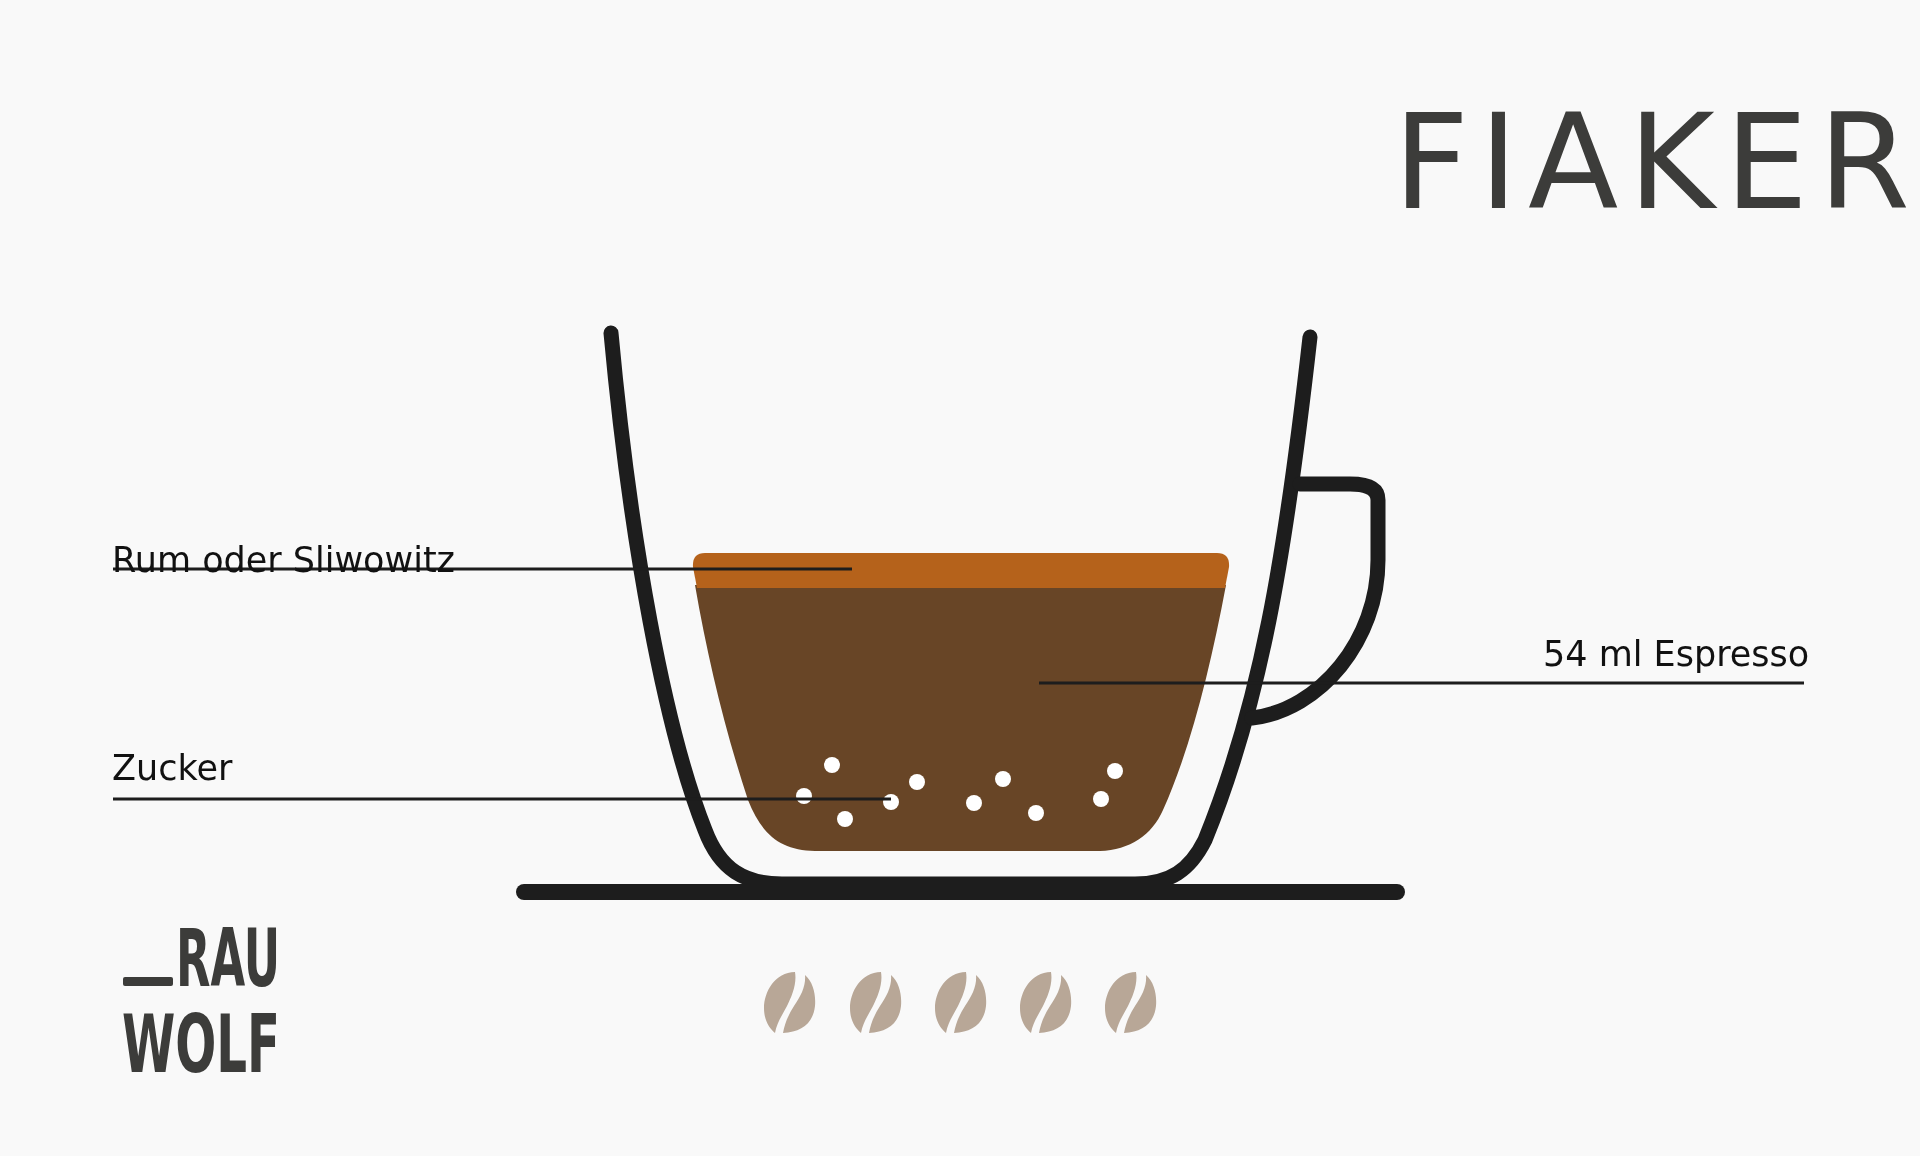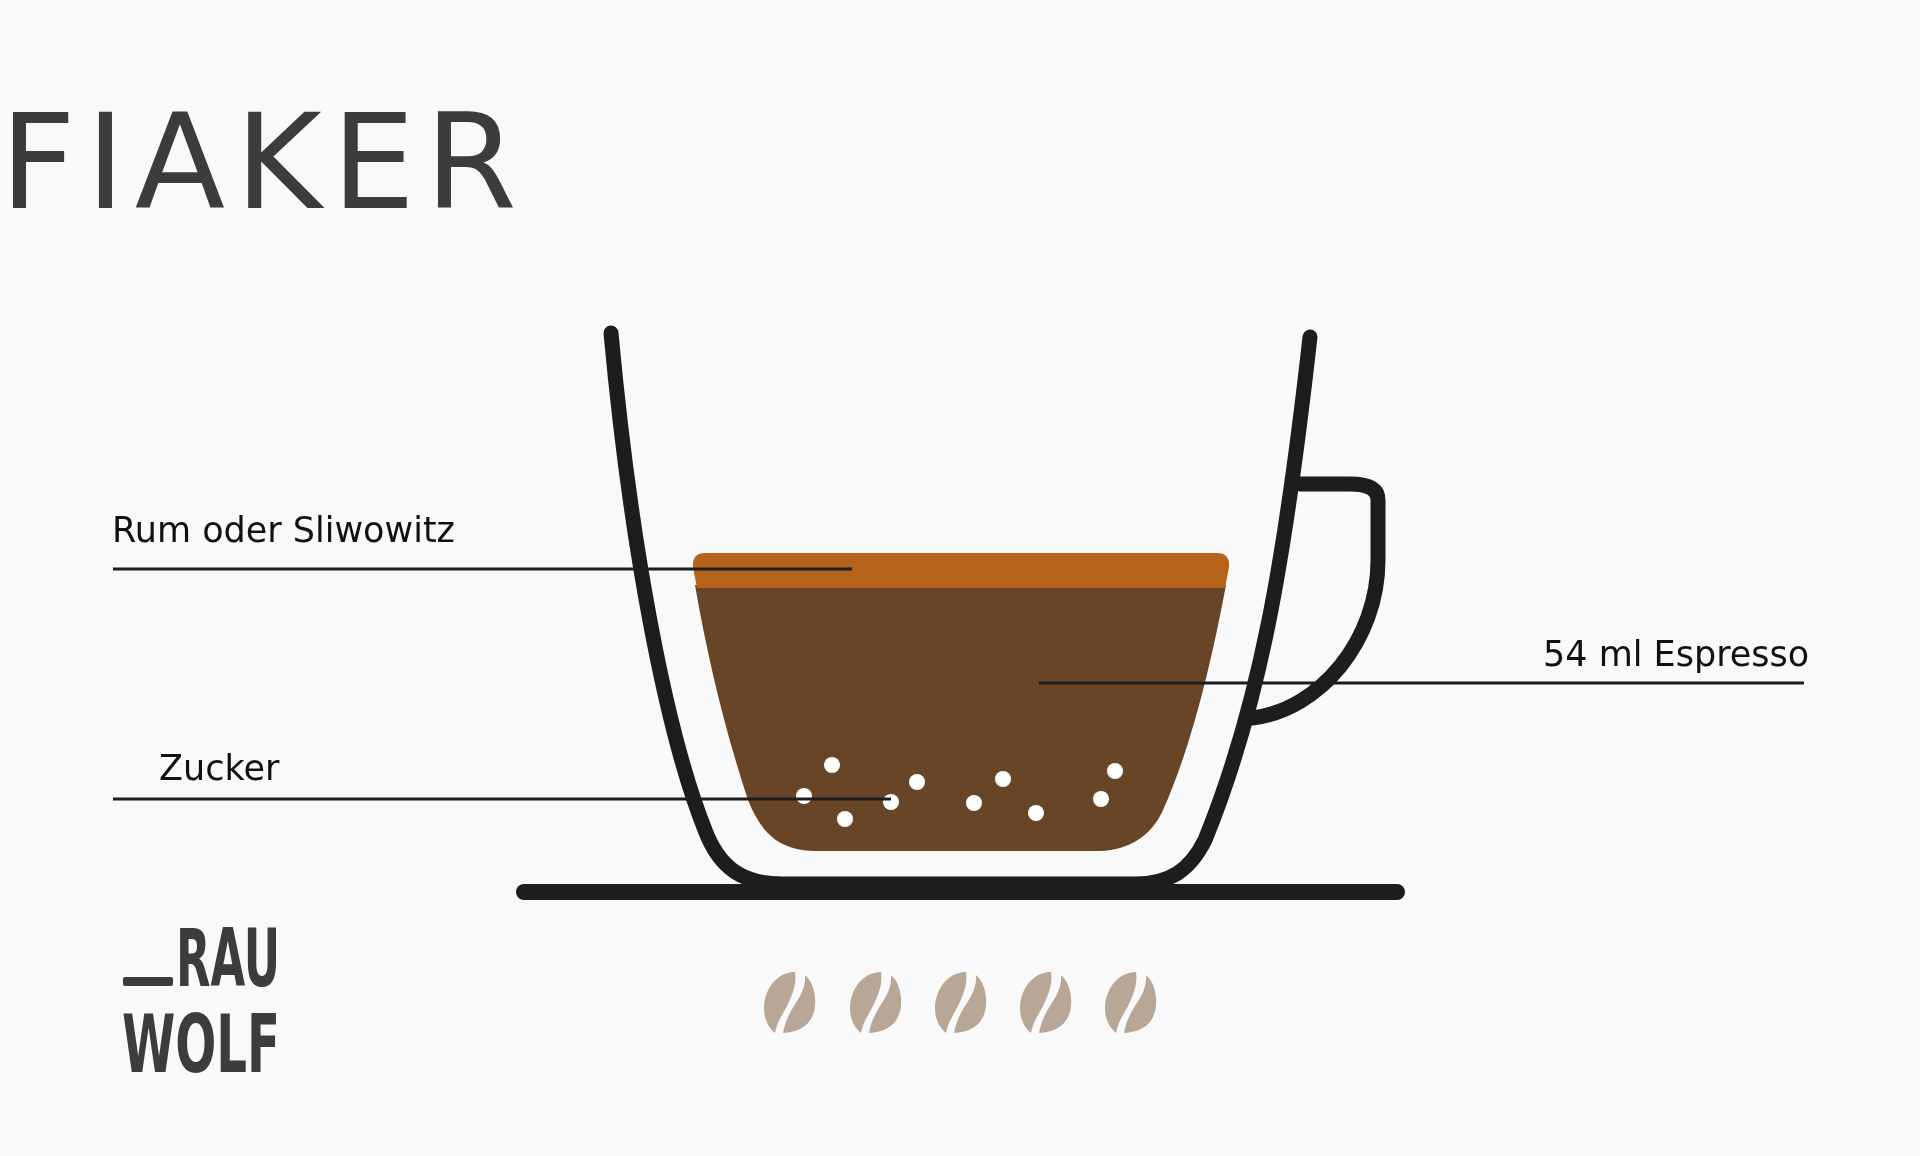--- a/index.html
+++ b/index.html
@@ -3,21 +3,21 @@
   <meta charset="utf-8">
   <style>
     html, body { margin: 0; padding: 0; }
     body {
       width: 1920px; height: 1156px; background: #f9f9f9;
       position: relative; overflow: hidden;
       font-family: "DejaVu Sans", "Liberation Sans", sans-serif;
     }
     .title {
       position: absolute; left: 0; width: 1920px; top: 92px;
-      text-align: left; font-size: 132px; line-height: 140px;
+      text-align: right; font-size: 132px; line-height: 140px;
       letter-spacing: 10px; color: #3c3c3a; font-weight: normal;
       font-family: "DejaVu Sans", sans-serif;
     }
     svg.drawing { position: absolute; left: 0; top: 0; }
     .label {
       position: absolute; font-size: 35px; color: #111; line-height: 40px;
       font-family: "DejaVu Sans", sans-serif; white-space: nowrap;
     }
     .logo { position: absolute; left: 118px; top: 912px; width: 170px; height: 170px; }
   </style>
@@ -74,21 +74,21 @@
   </defs>
   <g>
     <use href="#bean" x="789" y="1002"></use>
     <use href="#bean" x="875" y="1002"></use>
     <use href="#bean" x="960" y="1002"></use>
     <use href="#bean" x="1045" y="1002"></use>
     <use href="#bean" x="1130" y="1002"></use>
   </g>
 </svg>
 
-<div class="label" style="left:112px; top:510px;">Rum oder Sliwowitz</div>
+<div class="label" style="left:112px; top:540px;">Rum oder Sliwowitz</div>
 <div class="label" style="left:1495px; top:634px;margin-left:48px;">54 ml Espresso</div>
-<div class="label" style="left:112px; top:748px;margin-left:47px;">Zucker</div>
+<div class="label" style="left:112px; top:748px;">Zucker</div>
 
 <svg class="logo" width="170" height="170" viewBox="0 0 170 170" xmlns="http://www.w3.org/2000/svg">
   <rect x="5" y="65" width="50" height="9" rx="2" fill="#3c3c3a"></rect>
   <text x="58" y="74" font-family="'DejaVu Sans Condensed','DejaVu Sans',sans-serif" font-weight="bold" font-size="80" fill="#3c3c3a" textLength="104" lengthAdjust="spacingAndGlyphs">RAU</text>
   <text x="4" y="160" font-family="'DejaVu Sans Condensed','DejaVu Sans',sans-serif" font-weight="bold" font-size="80" fill="#3c3c3a" textLength="158" lengthAdjust="spacingAndGlyphs">WOLF</text>
 </svg>
 
 </body></html>

